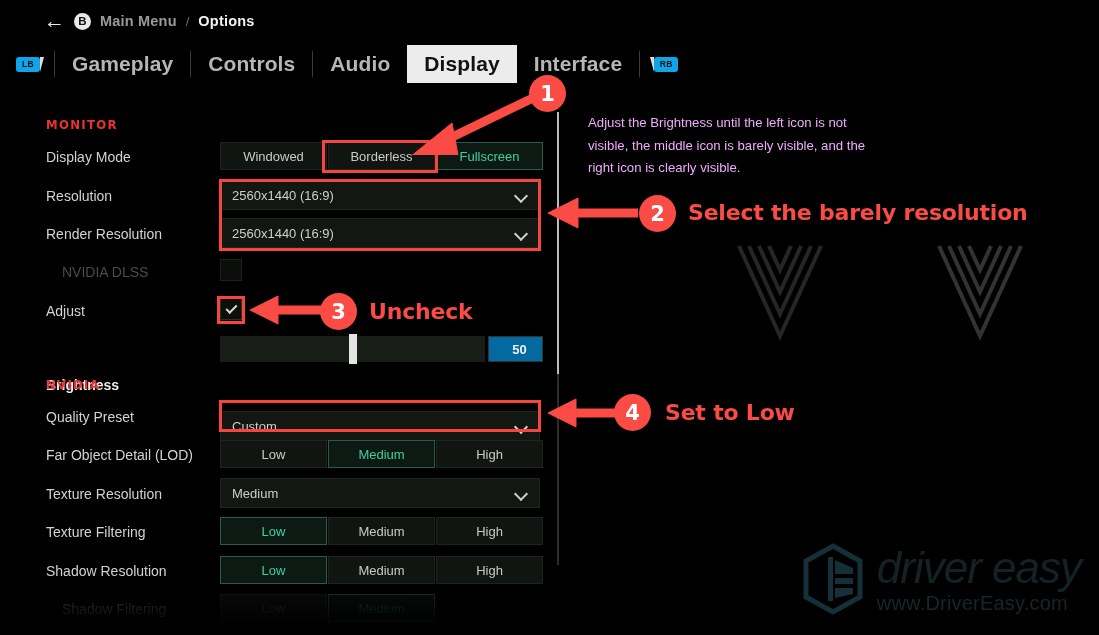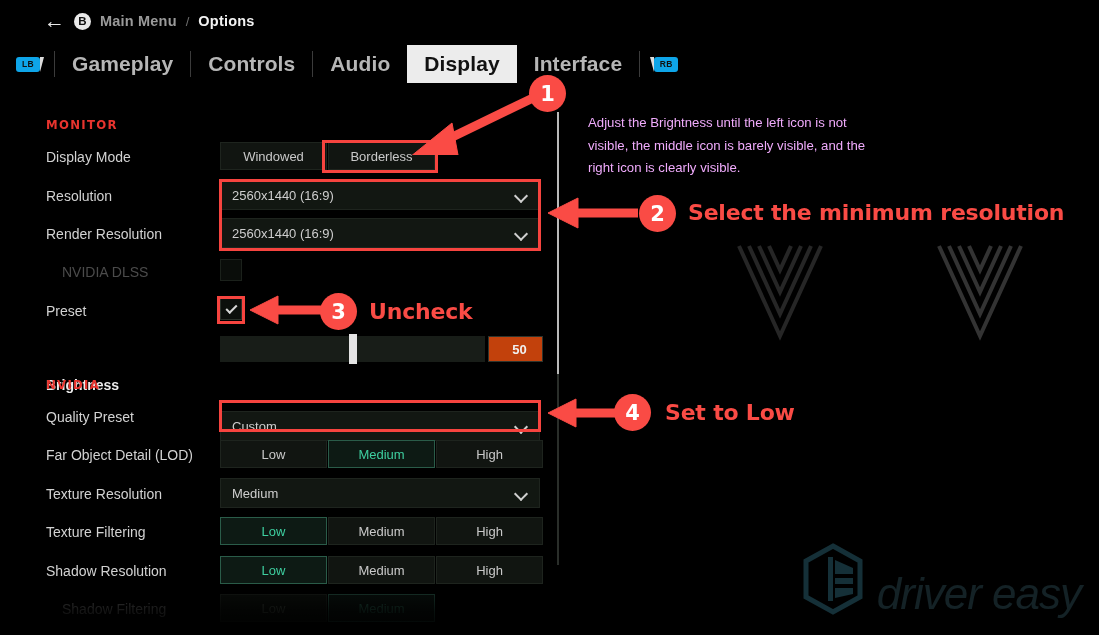--- a/index.html
+++ b/index.html
@@ -60,21 +60,21 @@
   
   .cbx { position: absolute; width: 22px; height: 22px; border: 1px solid #2a312a; background: #0c0f0c;
          display:flex; align-items:center; justify-content:center; }
   .cbx .tick { width: 11px; height: 6px; border-left: 2px solid #d7d7d7; border-bottom: 2px solid #d7d7d7;
                transform: rotate(-45deg); margin-top: -3px; }
   .cbx.empty { border-color:#1b211b; background:#0a0d0a; }
 
   
   .slider { position: absolute; left: 220px; height: 26px; width: 265px; background: #181d18; }
   .slider .handle { position: absolute; left: 50%; top: -2px; width: 8px; height: 30px; background: #e4e4e4; margin-left: -4px; }
-  .valbox { position: absolute; width: 55px; height: 26px; border: 1px solid #2e352e; background: #c2410c;
+  .valbox { position: absolute; width: 55px; height: 26px; border: 1px solid #2e352e; background: #0369a1;
             display:flex; align-items:center; justify-content:center; font-size: 13px; font-weight:bold; color:#f0f0f0;padding-left:8px; }
 
   
   .scrollbar { position: absolute; left: 557px; top: 112px; width: 2px; height: 453px; background: #2a2e2a; }
   .scrollbar .thumb { position: absolute; top: 0; left: 0; width: 2px; height: 262px; background: #b9b9b9; }
 
   
   .fade { position: absolute; left: 0; bottom: 0; width: 560px; height: 52px;
           background: linear-gradient(to bottom, rgba(0,0,0,0) 0%, rgba(0,0,0,.72) 55%, #000 100%); pointer-events:none; }
 
@@ -125,38 +125,39 @@
   </div>
 
   <div class="panel">
 
     <div class="sect" style="top:17px">MONITOR</div>
 
     <div class="row-label" style="top:49px">Display Mode</div>
     <div class="seg" style="left:220px; top:42px">
       <div class="opt">Windowed</div>
       <div class="opt">Borderless</div>
+      <div class="opt sel">Fullscreen</div>
     </div>
 
     <div class="row-label" style="top:88px">Resolution</div>
     <div class="dd" style="left:220px; top:80px">
       <span class="val">2560x1440 (16:9)</span>
       <span class="chev"></span>
     </div>
 
     <div class="row-label" style="top:126px">Render Resolution</div>
     <div class="dd" style="left:220px; top:118px">
       <span class="val">2560x1440 (16:9)</span>
       <span class="chev"></span>
     </div>
 
     <div class="row-label dim" style="top:164px">NVIDIA DLSS</div>
     <div class="cbx empty" style="left:220px; top:159px"></div>
 
-    <div class="row-label" style="top:203px">Preset</div>
+    <div class="row-label" style="top:203px">Adjust</div>
     <div class="cbx" style="left:220px; top:198px">
       <span class="tick"></span>
     </div>
 
     <div class="row-label bold" style="top:241px">Brightness</div>
     <div class="slider" style="top:236px">
       <span class="handle"></span>
     </div>
     <div class="valbox" style="left:488px; top:236px">50</div>
 
@@ -255,30 +256,31 @@
       <line x1="73" y1="16" x2="28" y2="16" stroke-width="9"></line>
       <polygon points="2,16 30,2 30,30"></polygon>
     </g>
   </svg>
 
   <div class="marker" style="left:529px; top:75px">1</div>
   <div class="marker" style="left:639px; top:195px">2</div>
   <div class="marker" style="left:320px; top:293px">3</div>
   <div class="marker" style="left:614px; top:394px">4</div>
 
-  <div class="anno-text" style="left:688px; top:200px">Select the minimum resolution</div>
+  <div class="anno-text" style="left:688px; top:200px">Select the barely resolution</div>
   <div class="anno-text" style="left:369px; top:299px">Uncheck</div>
   <div class="anno-text" style="left:665px; top:400px">Set to Low</div>
 
   <div class="wm">
     <svg width="64" height="72" viewBox="0 0 64 72">
       <path d="M32 3 L59 18 L59 54 L32 69 L5 54 L5 18 Z" fill="none" stroke="#153038" stroke-width="5"></path>
       <rect x="27" y="14" width="5" height="44" fill="#153038"></rect>
       <path d="M34 17 L52 25 L52 31 L34 31 Z" fill="#153038"></path>
       <path d="M34 35 L52 35 L52 41 L34 41 Z" fill="#153038"></path>
       <path d="M34 45 L52 45 L52 51 L34 55 Z" fill="#153038"></path>
     </svg>
     <div class="wm-txt">
       <span class="wm-name">driver easy</span>
+      <span class="wm-url">www.DriverEasy.com</span>
     </div>
   </div>
 
 </div>
 
 </body></html>

